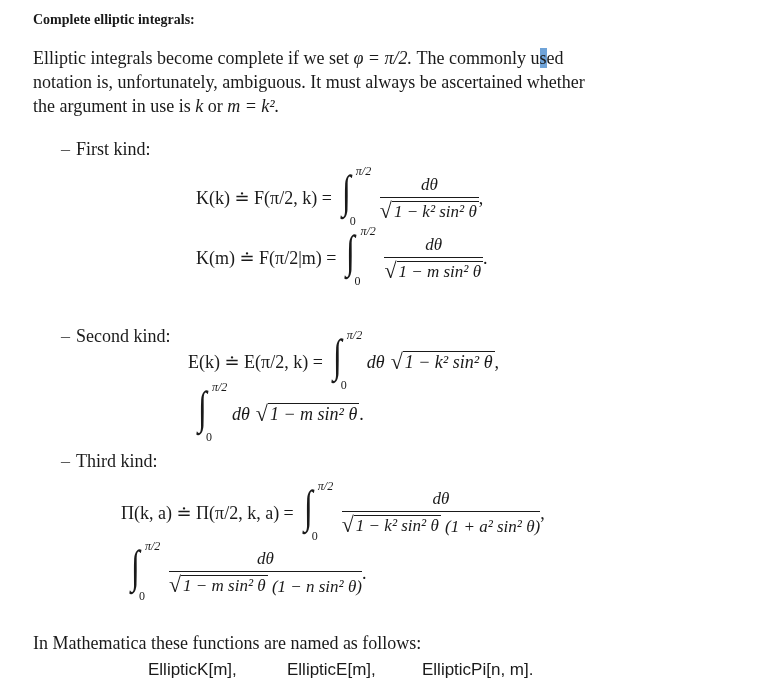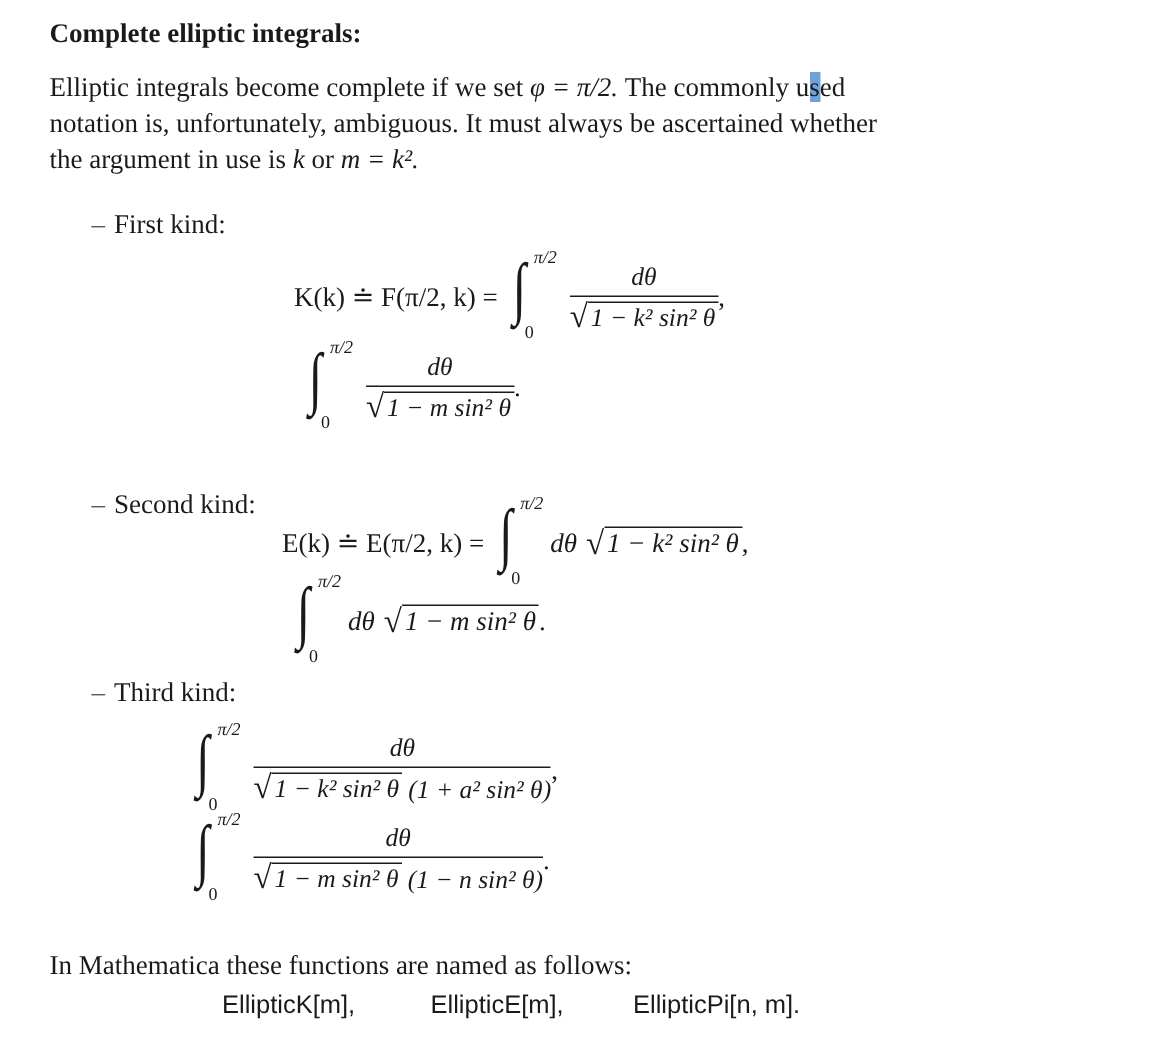--- a/index.html
+++ b/index.html
@@ -1,19 +1,19 @@
 <!DOCTYPE html>
 <html><head>
 <meta charset="utf-8">
 <style>
   html, body { margin:0; padding:0; background:#ffffff; }
   body { width:781px; height:700px; position:relative; overflow:hidden;
          font-family:"Liberation Serif","DejaVu Serif",serif; color:#1a1a1a; }
   .abs { position:absolute; white-space:nowrap; }
-  .title { left:33px; top:12px; font-size:18px; font-weight:bold; }
+  .title { left:33px; top:12px; font-size:14px; font-weight:bold; }
   .para { left:33px; font-size:18px; line-height:24px; }
   .bullet { left:61px; font-size:18px; }
   .bullet .dash { color:#555; margin-right:6px; }
   i { font-style:italic; }
   .eq { font-size:18px; display:flex; align-items:center; }
   .int { position:relative; display:inline-block; width:34px; height:56px; margin:0 4px 0 6px; }
   .int .sign { position:absolute; left:2px; top:-6px; font-size:46px; font-style:italic; transform:scaleX(0.7); line-height:56px; }
   .int .up { position:absolute; left:18px; top:-6px; font-size:12px; font-style:italic; }
   .int .lo { position:absolute; left:12px; top:44px; font-size:12px; }
   .frac { display:inline-flex; flex-direction:column; align-items:center; margin-left:4px; }
@@ -50,20 +50,21 @@
   <span class="frac">
       <i class="num">dθ</i>
       <span class="den sqrt">
         <span class="rad">√</span>
         <i class="under">1 − k² sin² θ</i>
       </span>
     </span>
   <span>,</span>
 </div>
 <div class="abs eq" style="left:196px; top:230px;">
+  <span>K(m) ≐ F(π/2|m) =</span>
   <span class="int">
       <span class="sign">∫</span>
       <span class="up">π/2</span>
       <span class="lo">0</span>
     </span>
   <span class="frac">
       <i class="num">dθ</i>
       <span class="den sqrt">
         <span class="rad">√</span>
         <i class="under">1 − m sin² θ</i>
@@ -98,20 +99,21 @@
   <span class="sqrt">
       <span class="rad">√</span>
       <i class="under">1 − m sin² θ</i>
     </span>
   <span>.</span>
 </div>
 
 <div class="abs bullet" style="top:451px;"><span class="dash">–</span><span>Third kind:</span></div>
 
 <div class="abs eq" style="left:121px; top:485px;">
+  <span>Π(k, a) ≐ Π(π/2, k, a) =</span>
   <span class="int">
       <span class="sign">∫</span>
       <span class="up">π/2</span>
       <span class="lo">0</span>
     </span>
   <span class="frac">
       <i class="num">dθ</i>
       <span class="den"><span class="sqrt">
           <span class="rad">√</span>
           <i class="under">1 − k² sin² θ</i>

